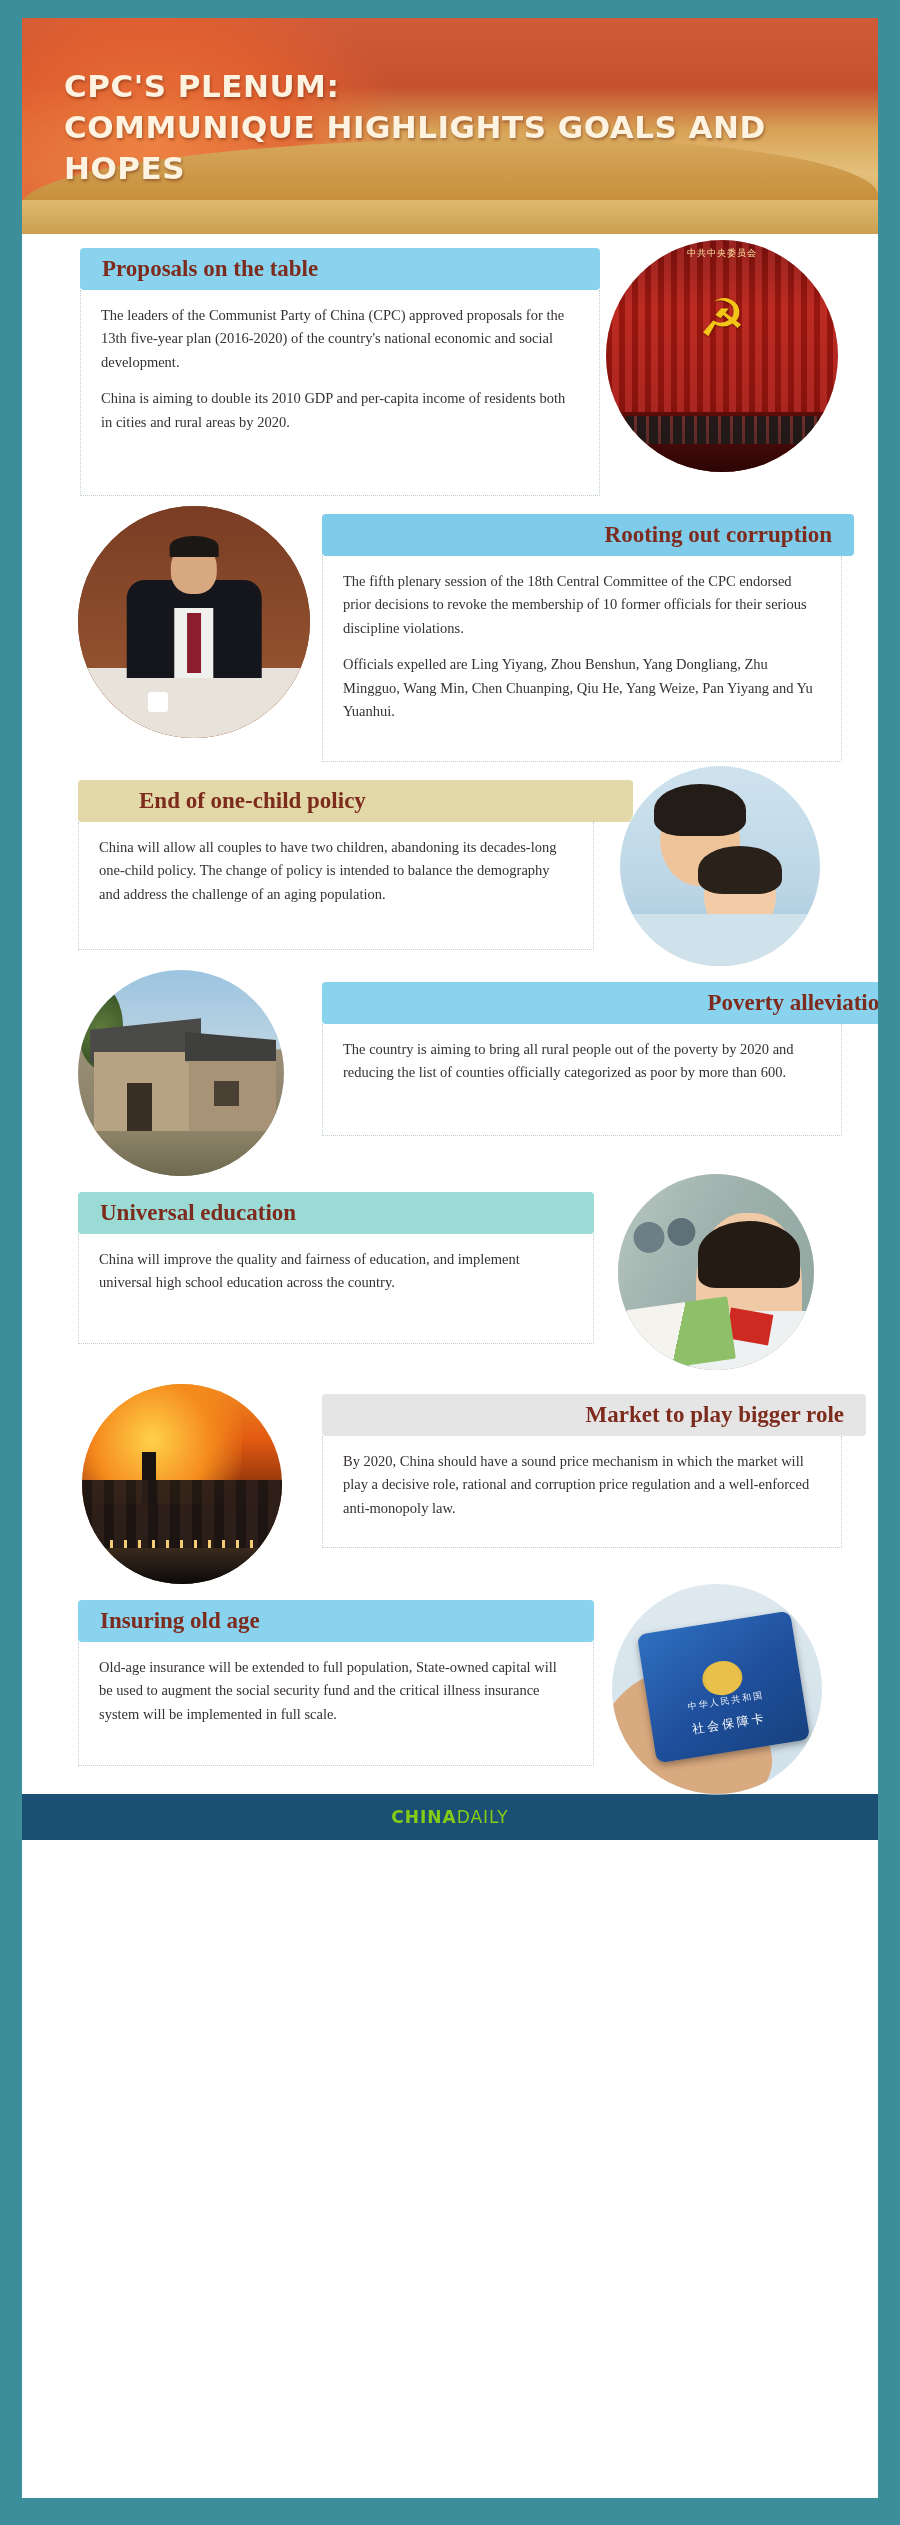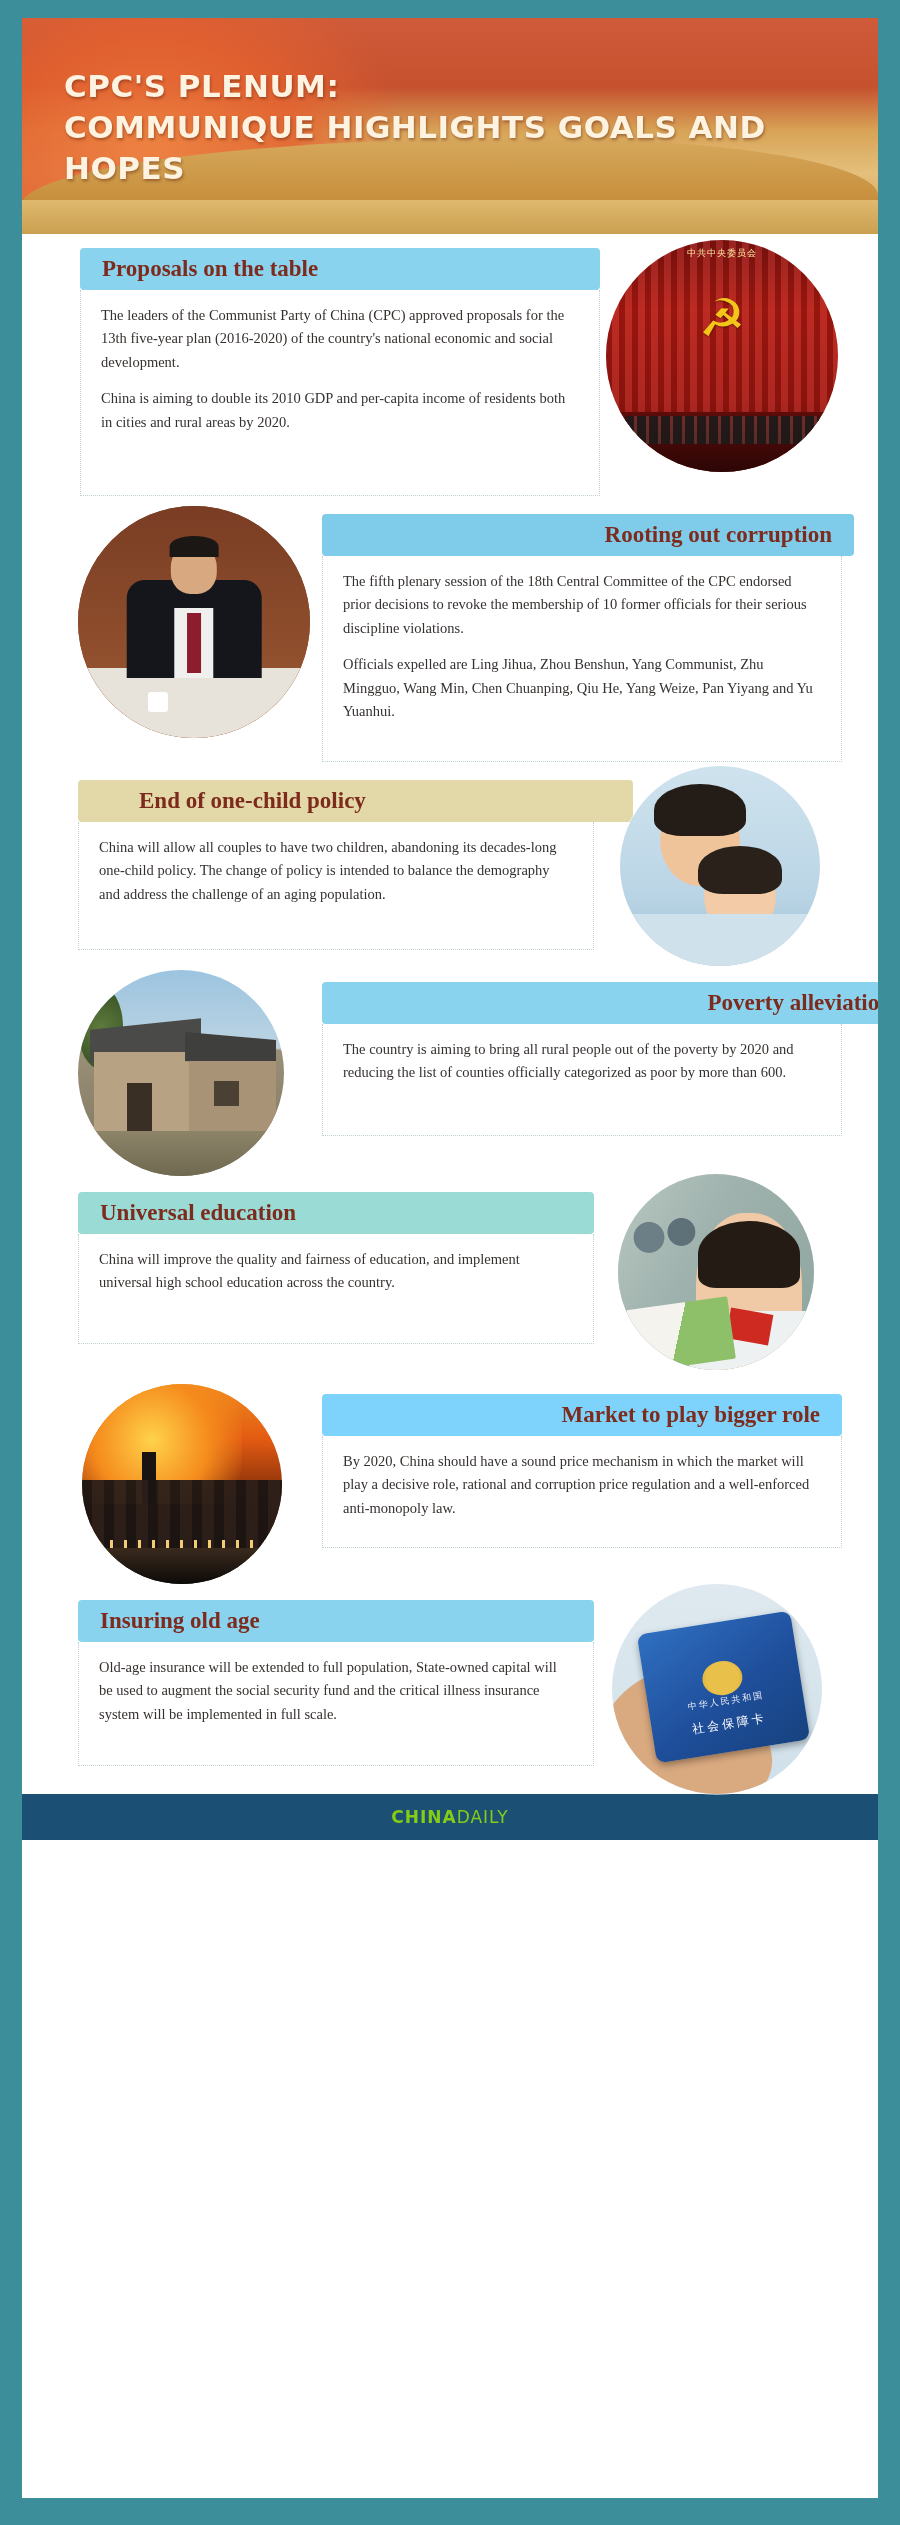--- a/index.html
+++ b/index.html
@@ -78,21 +78,21 @@
     height:42px;
     border-radius:4px;
     display:flex;
     align-items:center;
     z-index:3;
   }
   .bar.blue{background:#8ad3ef;}
   .bar.blue2{background:#7ecbea;padding-left:12px;}
   .bar.teal{background:#9adbd6;}
   .bar.gold{background:#e3d9a8;}
-  .bar.cream{background:#7dd3fc;}
+  .bar.cream{background:#e5e5e5;padding-left:24px;}
   .bar h2{
     margin:0;
     font-size:23px;
     font-weight:bold;
     color:#7d2b1d;
     font-family:"Liberation Serif", serif;
     white-space:nowrap;
   }
   .bar.left h2{padding-left:22px;}
   .bar.right{justify-content:flex-end;}
@@ -365,21 +365,21 @@
         </div>
       </div>
 
       <div class="block" style="margin-top:18px;">
         <div class="inner">
           <div class="bar blue2 right" style="width:520px;margin-left:266px;">
             <h2>Rooting out corruption</h2>
           </div>
           <div class="textbox" style="width:520px;margin-left:266px;min-height:206px;">
             <p>The fifth plenary session of the 18th Central Committee of the CPC endorsed prior decisions to revoke the membership of 10 former officials for their serious discipline  violations.</p>
-            <p>Officials expelled are Ling Jihua, Zhou Benshun, Yang Communist, Zhu Mingguo, Wang Min, Chen Chuanping, Qiu He, Yang Weize, Pan Yiyang and Yu Yuanhui.</p>
+            <p>Officials expelled are Ling Yiyang, Zhou Benshun, Yang Dongliang, Zhu Mingguo, Wang Min, Chen Chuanping, Qiu He, Yang Weize, Pan Yiyang and Yu Yuanhui.</p>
           </div>
           <div class="circle" style="width:232px;height:232px;left:22px;top:-8px;">
             <div class="ph ph-man">
               <div class="wall"></div>
               <div class="desk"></div>
               <div class="suit"></div>
               <div class="shirt"></div>
               <div class="tie"></div>
               <div class="head"></div>
               <div class="hair"></div>

